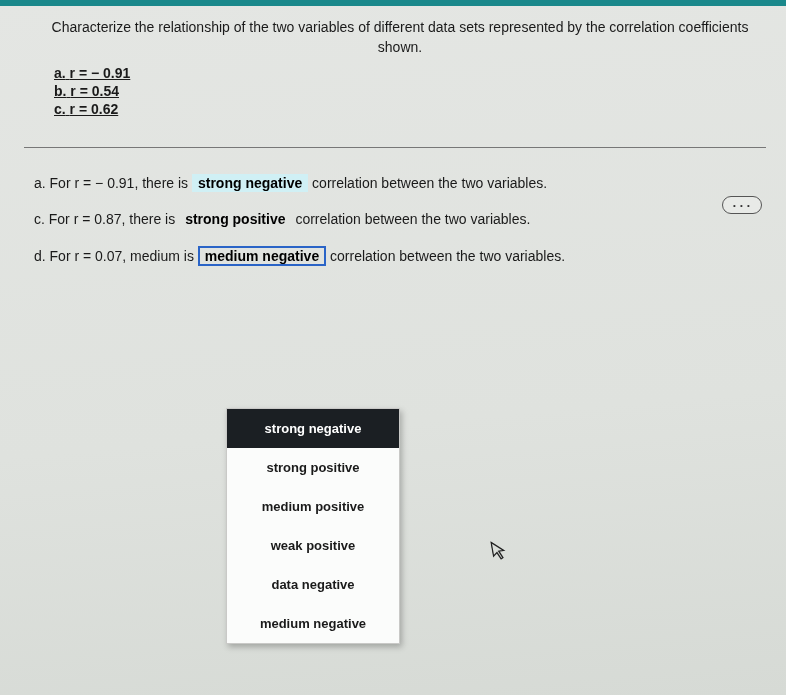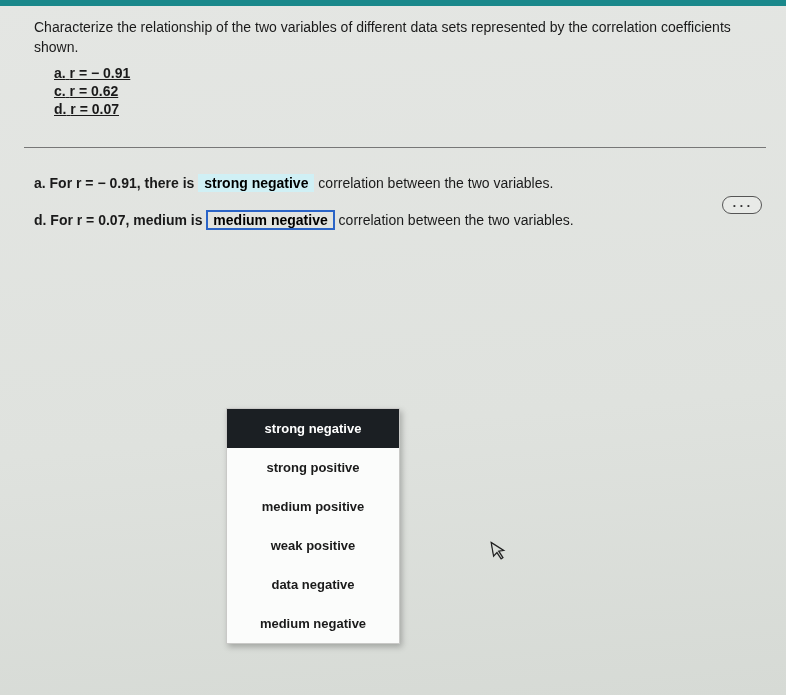--- a/index.html
+++ b/index.html
@@ -24,20 +24,21 @@
   .teal-bar {
     position: absolute;
     top: 0; left: 0; right: 0;
     height: 6px;
     background: #1a888b;
   }
   .q-prompt {
     font-size: 14px;
     margin-bottom: 8px;
     line-height: 1.4;
+    text-align: center;
   }
   .given {
     margin: 2px 0 2px 20px;
     font-size: 14px;
     font-weight: bold;
     text-decoration: underline;
   }
   .given .lbl { font-weight: bold; }
   hr.sep {
     margin: 30px 0 26px -10px;
@@ -57,21 +58,21 @@
     align-items: center;
     justify-content: center;
     font-size: 8px;
     letter-spacing: 1px;
     color: #333;
   }
   .answer-line {
     margin: 18px 0;
     font-size: 14px;
   }
-  .ans-bold { font-weight: bold; }
+  .ans-bold { font-weight: normal; }
   .blank {
     display: inline-block;
     padding: 1px 6px;
     font-weight: bold;
     color: #000;
   }
   .blank.hl {
     background: #d0f0f5;
   }
   .blank.active {
@@ -113,39 +114,44 @@
 <div class="page">
   <div class="teal-bar"></div>
 
   <div class="q-prompt">Characterize the relationship of the two variables of different data sets represented by the correlation coefficients shown.</div>
 
   <div class="given">
     <span class="lbl">a.</span>
     <span>r = − 0.91</span>
   </div>
   <div class="given">
+    <span class="lbl">b.</span>
+    <span>r = 0.54</span>
+  </div>
+  <div class="given">
     <span class="lbl">c.</span>
     <span>r = 0.62</span>
-  </div>
-  <div class="given">
-    <span class="lbl">d.</span>
-    <span>r = 0.07</span>
   </div>
 
   <hr class="sep">
 
   <div class="more-pill">• • •</div>
 
   <div class="answer-line">
     <span class="ans-bold">a. For r = − 0.91, there is</span>
     <span class="blank hl">strong negative</span>
     <span>correlation between the two variables.</span>
   </div>
 
 
+  <div class="answer-line">
+    <span class="ans-bold">c. For r = 0.87, there is</span>
+    <span class="blank">strong positive</span>
+    <span>correlation between the two variables.</span>
+  </div>
 
   <div class="answer-line">
     <span class="ans-bold">d. For r = 0.07, medium is</span>
     <span class="blank active">medium negative</span>
     <span>correlation between the two variables.</span>
   </div>
 
   <div class="dropdown">
     <div class="opt selected">strong negative</div>
     <div class="opt">strong positive</div>

